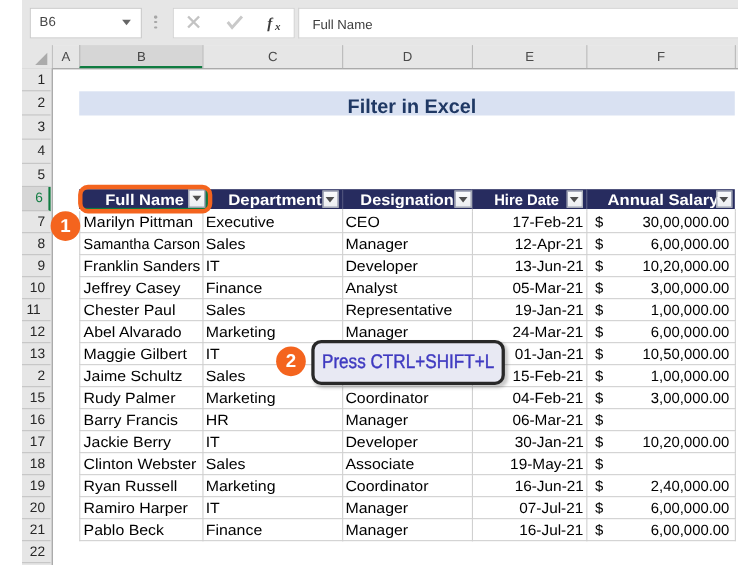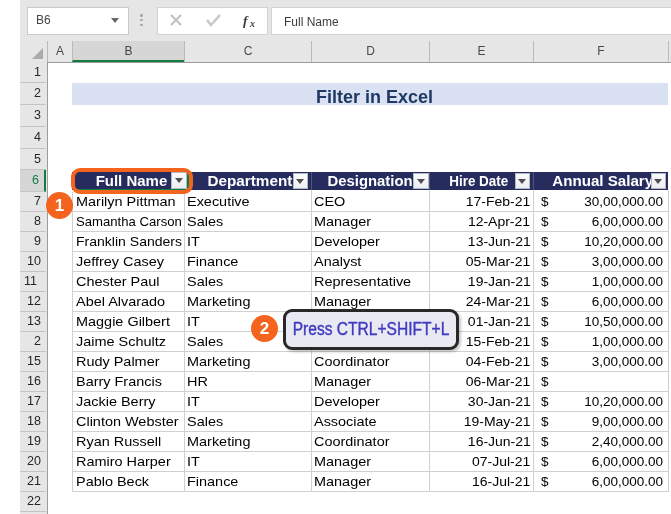--- a/index.html
+++ b/index.html
@@ -180,21 +180,21 @@
       <div class="td" style="left: 513px; top: 372px; width: 135px; text-align: right;"><span style="position: absolute; left: 8px; z-index: 4;">$</span></div>
       <div class="td" style="left: 52px; top: 392px; width: 111px; border-left: 1px solid rgb(208, 208, 208);"><span class="tleft" style="margin-left: 3px; transform: scaleX(1.07);">Jackie Berry</span></div>
       <div class="td" style="left: 164px; top: 392px; width: 127px;"><span class="tleft" style="margin-left: 3px; transform: scaleX(1.07);">IT</span></div>
       <div class="td" style="left: 291px; top: 392px; width: 118px;"><span class="tleft" style="margin-left: 3px; transform: scaleX(1.07);">Developer</span></div>
       <div class="td" style="left: 409px; top: 392px; width: 104px; text-align: right;"><span class="tright" style="margin-right: 2.5px; transform: scaleX(1.035);">30-Jan-21</span></div>
       <div class="td" style="left: 513px; top: 392px; width: 135px; text-align: right;"><span style="position: absolute; left: 8px; z-index: 4;">$</span><span class="tright" style="margin-right: 5px; transform: none;">10,20,000.00</span></div>
       <div class="td" style="left: 52px; top: 412px; width: 111px; border-left: 1px solid rgb(208, 208, 208);"><span class="tleft" style="margin-left: 3px; transform: scaleX(1.07);">Clinton Webster</span></div>
       <div class="td" style="left: 164px; top: 412px; width: 127px;"><span class="tleft" style="margin-left: 3px; transform: scaleX(1.07);">Sales</span></div>
       <div class="td" style="left: 291px; top: 412px; width: 118px;"><span class="tleft" style="margin-left: 3px; transform: scaleX(1.07);">Associate</span></div>
       <div class="td" style="left: 409px; top: 412px; width: 104px; text-align: right;"><span class="tright" style="margin-right: 2.5px; transform: scaleX(1.035);">19-May-21</span></div>
-      <div class="td" style="left: 513px; top: 412px; width: 135px; text-align: right;"><span style="position: absolute; left: 8px; z-index: 4;">$</span><span class="tright" style="margin-right: 5px; transform: none;">9,00,000.00</span></div>
+      <div class="td" style="left: 513px; top: 412px; width: 135px; text-align: right;"><span style="position: absolute; left: 8px; z-index: 4;">$</span></div>
       <div class="td" style="left: 52px; top: 432px; width: 111px; border-left: 1px solid rgb(208, 208, 208);"><span class="tleft" style="margin-left: 3px; transform: scaleX(1.07);">Ryan Russell</span></div>
       <div class="td" style="left: 164px; top: 432px; width: 127px;"><span class="tleft" style="margin-left: 3px; transform: scaleX(1.07);">Marketing</span></div>
       <div class="td" style="left: 291px; top: 432px; width: 118px;"><span class="tleft" style="margin-left: 3px; transform: scaleX(1.07);">Coordinator</span></div>
       <div class="td" style="left: 409px; top: 432px; width: 104px; text-align: right;"><span class="tright" style="margin-right: 2.5px; transform: scaleX(1.035);">16-Jun-21</span></div>
       <div class="td" style="left: 513px; top: 432px; width: 135px; text-align: right;"><span style="position: absolute; left: 8px; z-index: 4;">$</span><span class="tright" style="margin-right: 5px; transform: none;">2,40,000.00</span></div>
       <div class="td" style="left: 52px; top: 452px; width: 111px; border-left: 1px solid rgb(208, 208, 208);"><span class="tleft" style="margin-left: 3px; transform: scaleX(1.07);">Ramiro Harper</span></div>
       <div class="td" style="left: 164px; top: 452px; width: 127px;"><span class="tleft" style="margin-left: 3px; transform: scaleX(1.07);">IT</span></div>
       <div class="td" style="left: 291px; top: 452px; width: 118px;"><span class="tleft" style="margin-left: 3px; transform: scaleX(1.07);">Manager</span></div>
       <div class="td" style="left: 409px; top: 452px; width: 104px; text-align: right;"><span class="tright" style="margin-right: 2.5px; transform: scaleX(1.035);">07-Jul-21</span></div>
       <div class="td" style="left: 513px; top: 452px; width: 135px; text-align: right;"><span style="position: absolute; left: 8px; z-index: 4;">$</span><span class="tright" style="margin-right: 5px; transform: none;">6,00,000.00</span></div>

